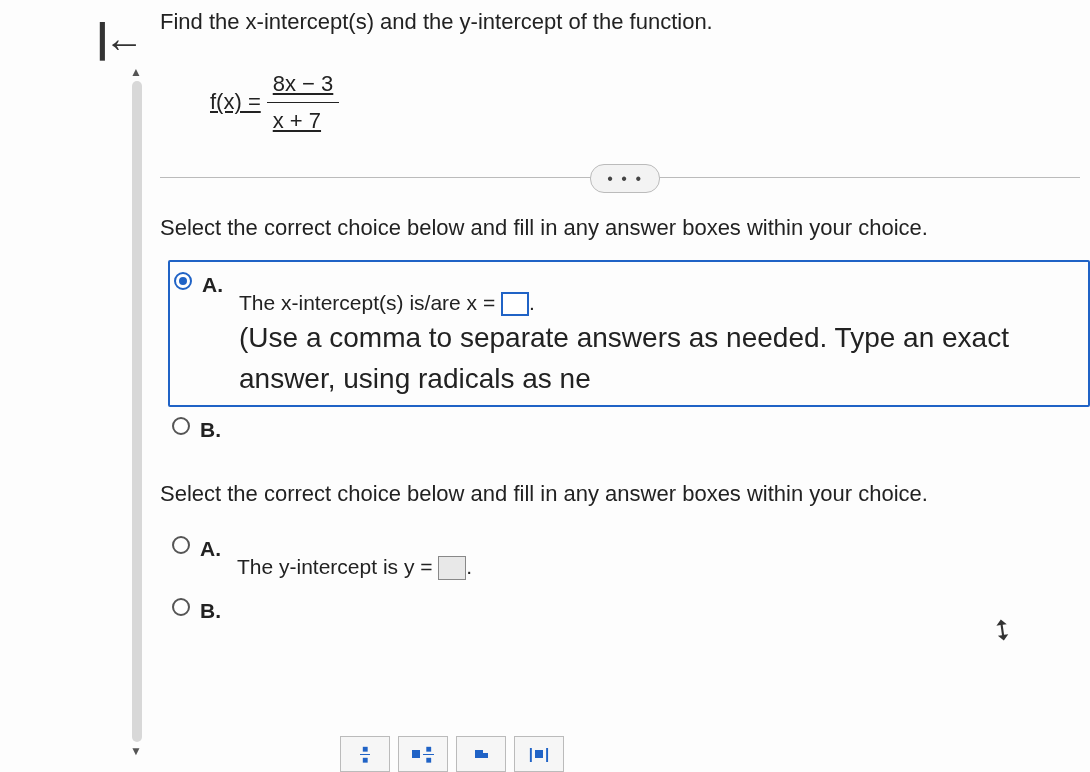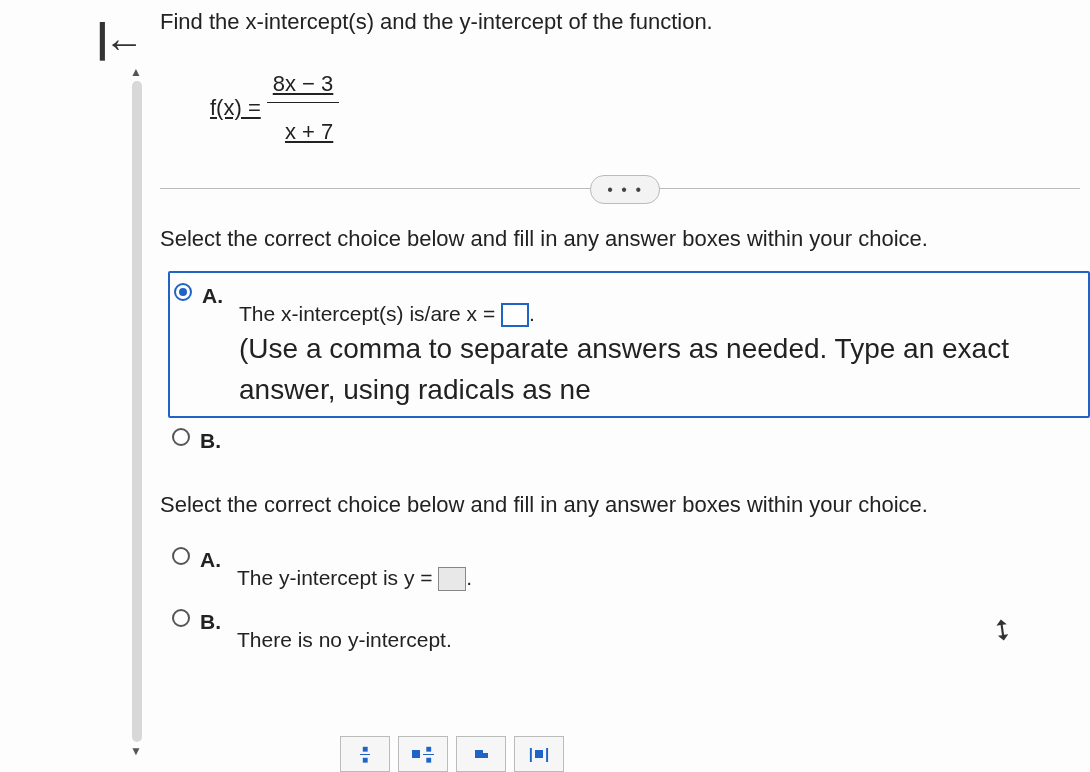--- a/index.html
+++ b/index.html
@@ -65,23 +65,22 @@
     display: flex;
     align-items: center;
     font-size: 22px;
     margin-left: 50px;
     margin-bottom: 40px;
     text-decoration: underline;
   }
   .frac {
     display: inline-flex;
     flex-direction: column;
-    align-items: flex-end;
+    align-items: flex-start;
     margin-left: 6px;
-    gap: 11px;
   }
   .frac .num { border-bottom: 1.5px solid #222; padding: 0 6px 2px 6px; }
   .frac .den { padding: 2px 6px 0 6px; }
   .divider-row {
     border-top: 1px solid #bbb;
     margin-right: 10px;
     position: relative;
     height: 0;
     margin-bottom: 34px;
   }
@@ -239,21 +238,20 @@
         <div class="radio"></div>
         <div class="choice-label">A.</div>
         <div class="choice-body">
           <span>The y-intercept is y =</span>
           <span class="answer-box gray"></span><span>.</span>
         </div>
       </div>
       <div class="choice">
         <div class="radio"></div>
         <div class="choice-label">B.</div>
-        <div class="choice-body">There is no y-intercept.</div>
       </div>
     </div>
 
     <div class="cursor">⭥</div>
 
     <div class="toolbar">
       <div class="tool">
         <span class="mini-frac">
             <span class="n">■</span>
             <span class="d">■</span>

